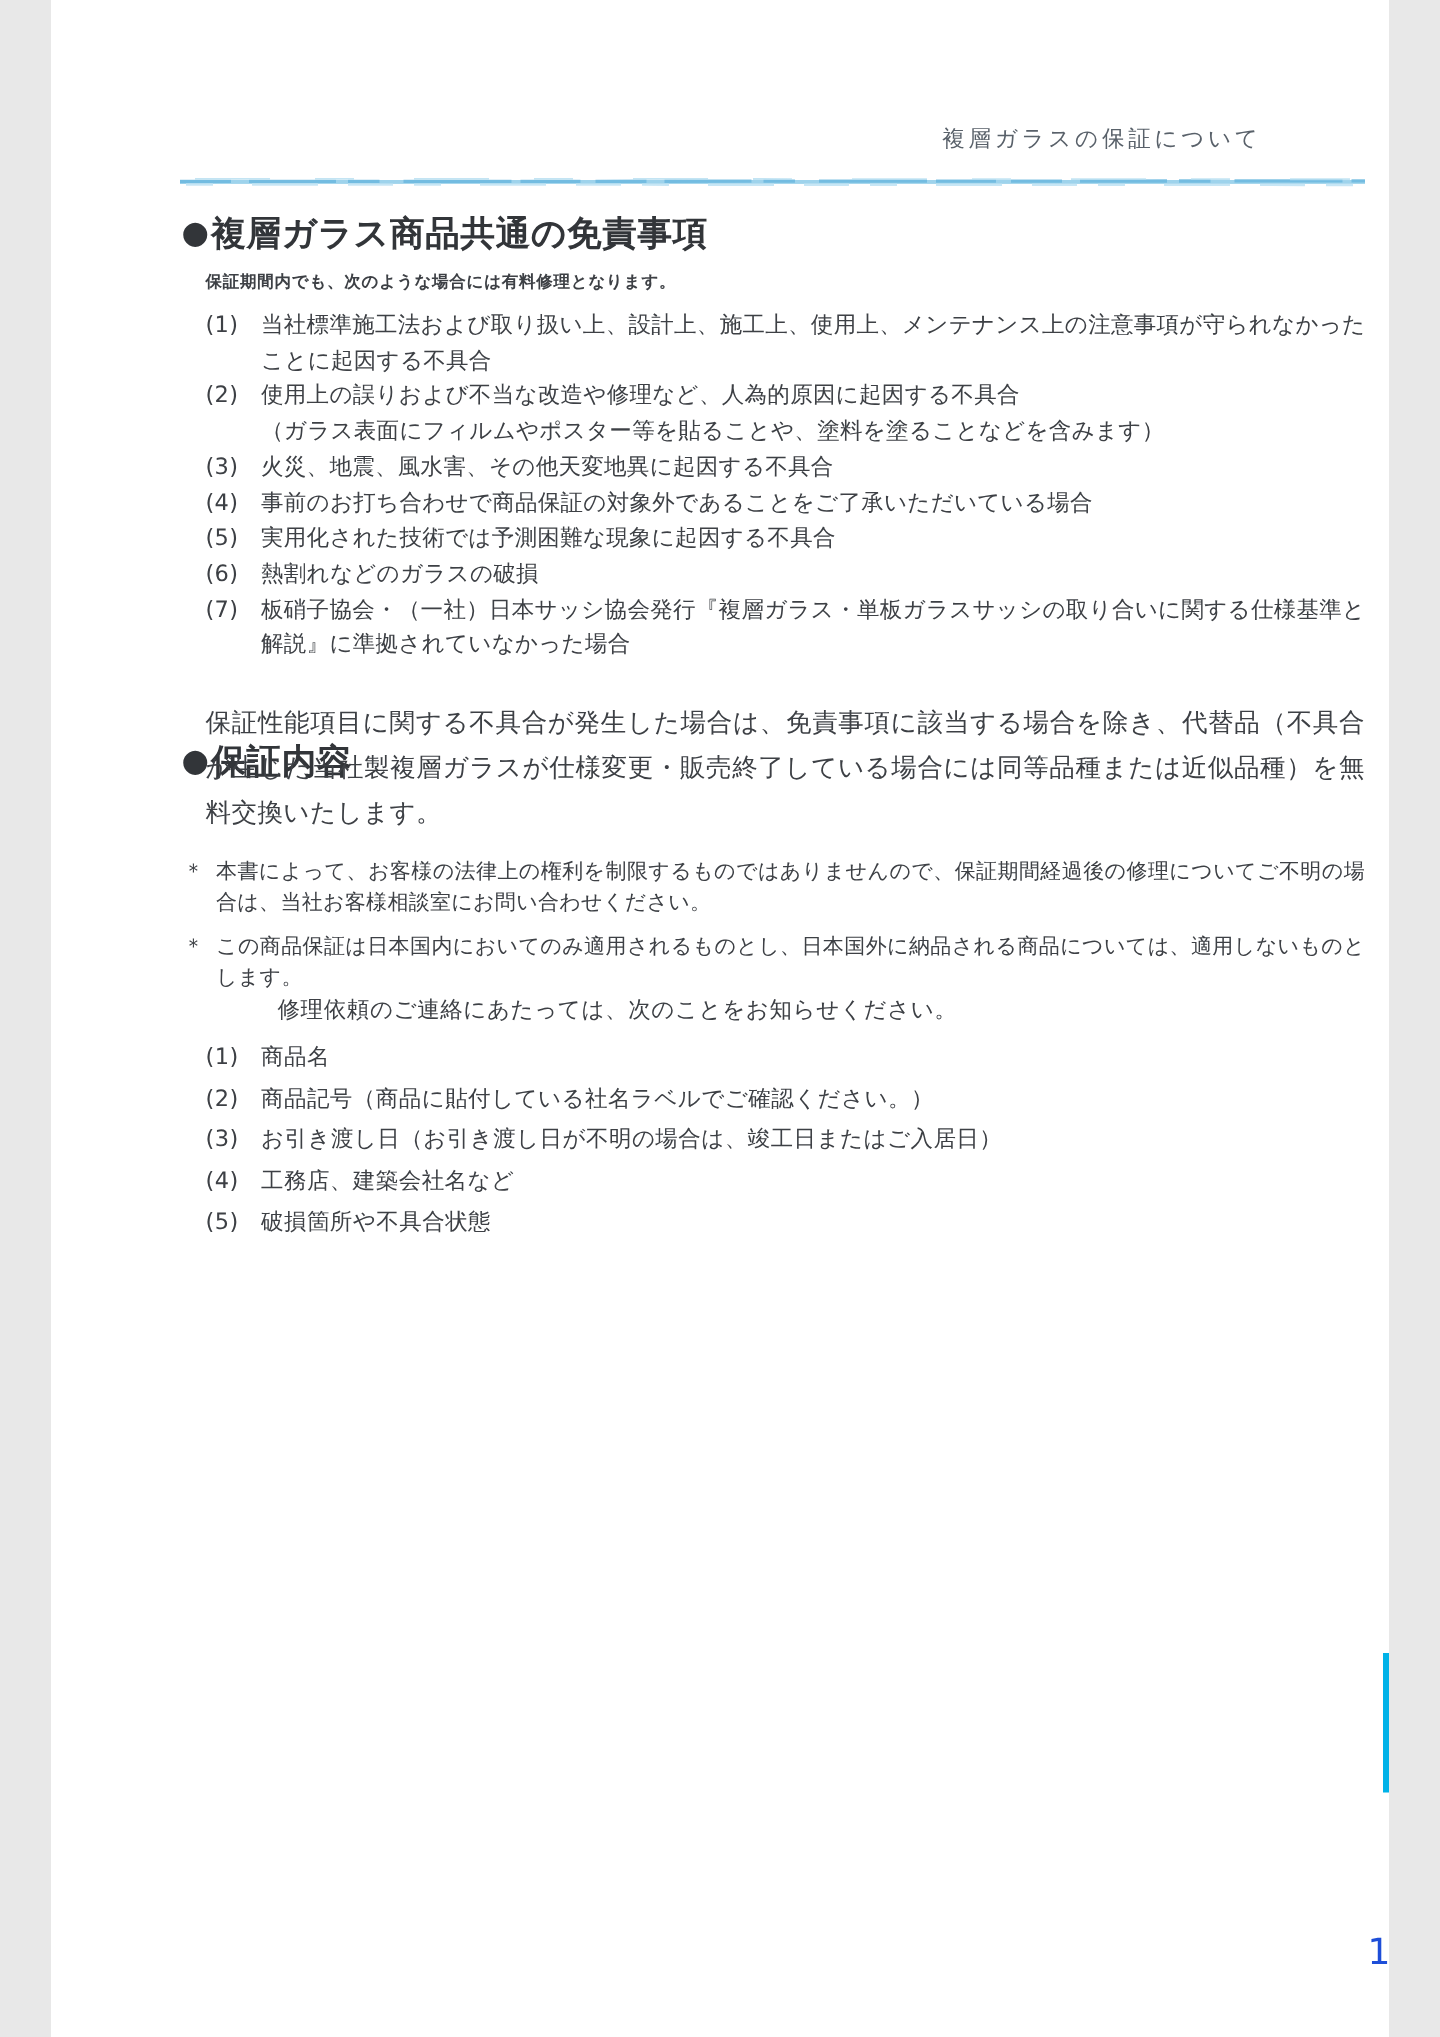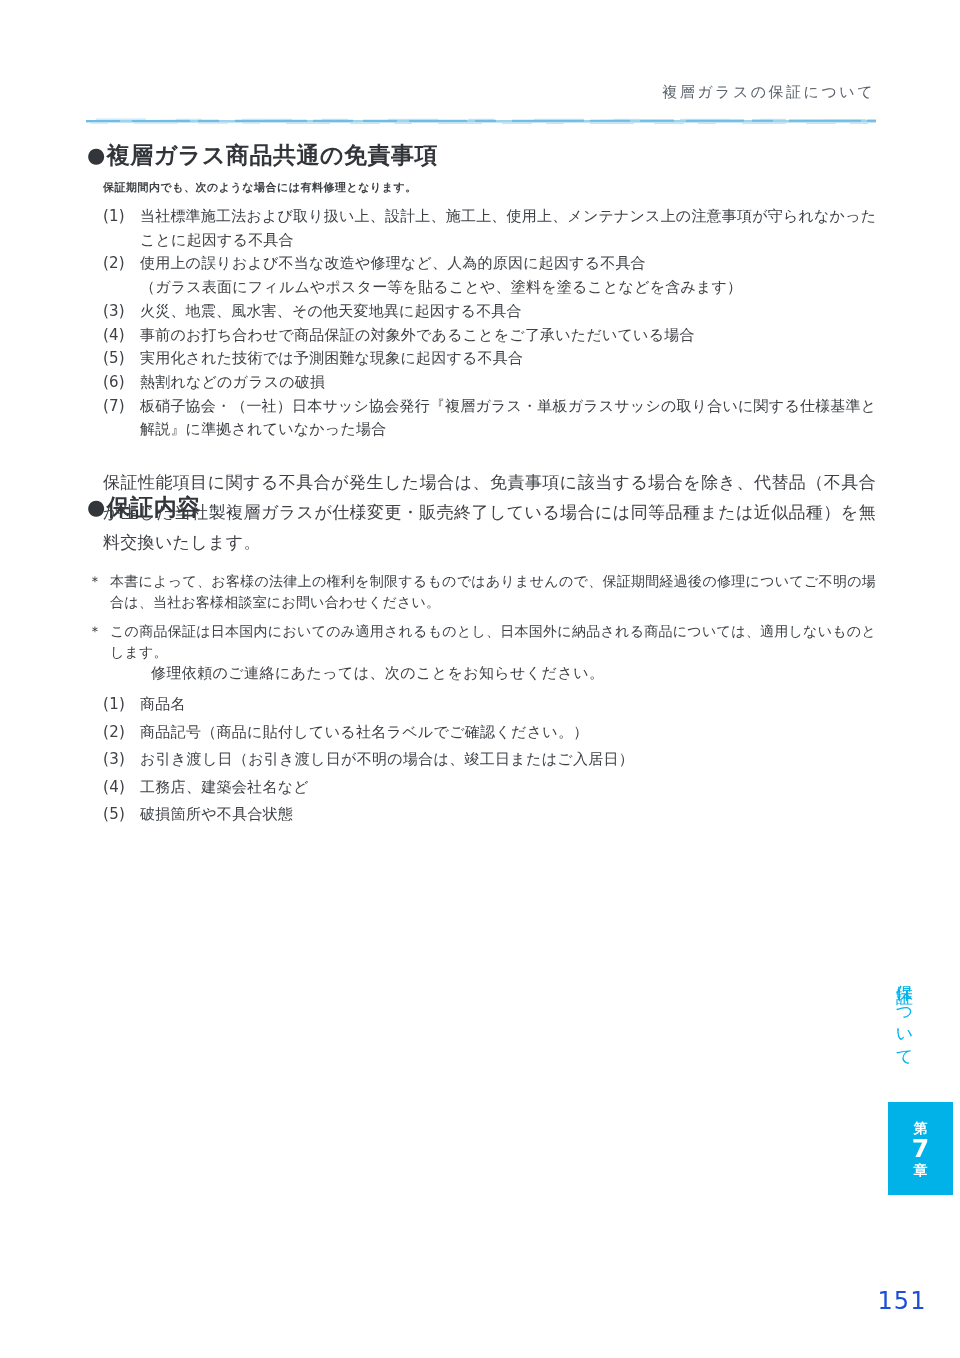--- a/index.html
+++ b/index.html
@@ -1,18 +1,18 @@
 <!DOCTYPE html>
 <html lang="ja"><head>
 <meta charset="utf-8">
 <style>
   html,body{margin:0;padding:0;background:#e8e8e8;}
   .page{
     position:relative;
-    width:960px;height:1358px;
+    width:892px;height:1358px;
     background:#ffffff;
     margin:0 auto;
     overflow:hidden;
     font-family:"DejaVu Sans", sans-serif;
     color:#3d4045;
     text-decoration:underline;
   }
   
   .header-title{
     position:absolute;top:83px;right:85px;

